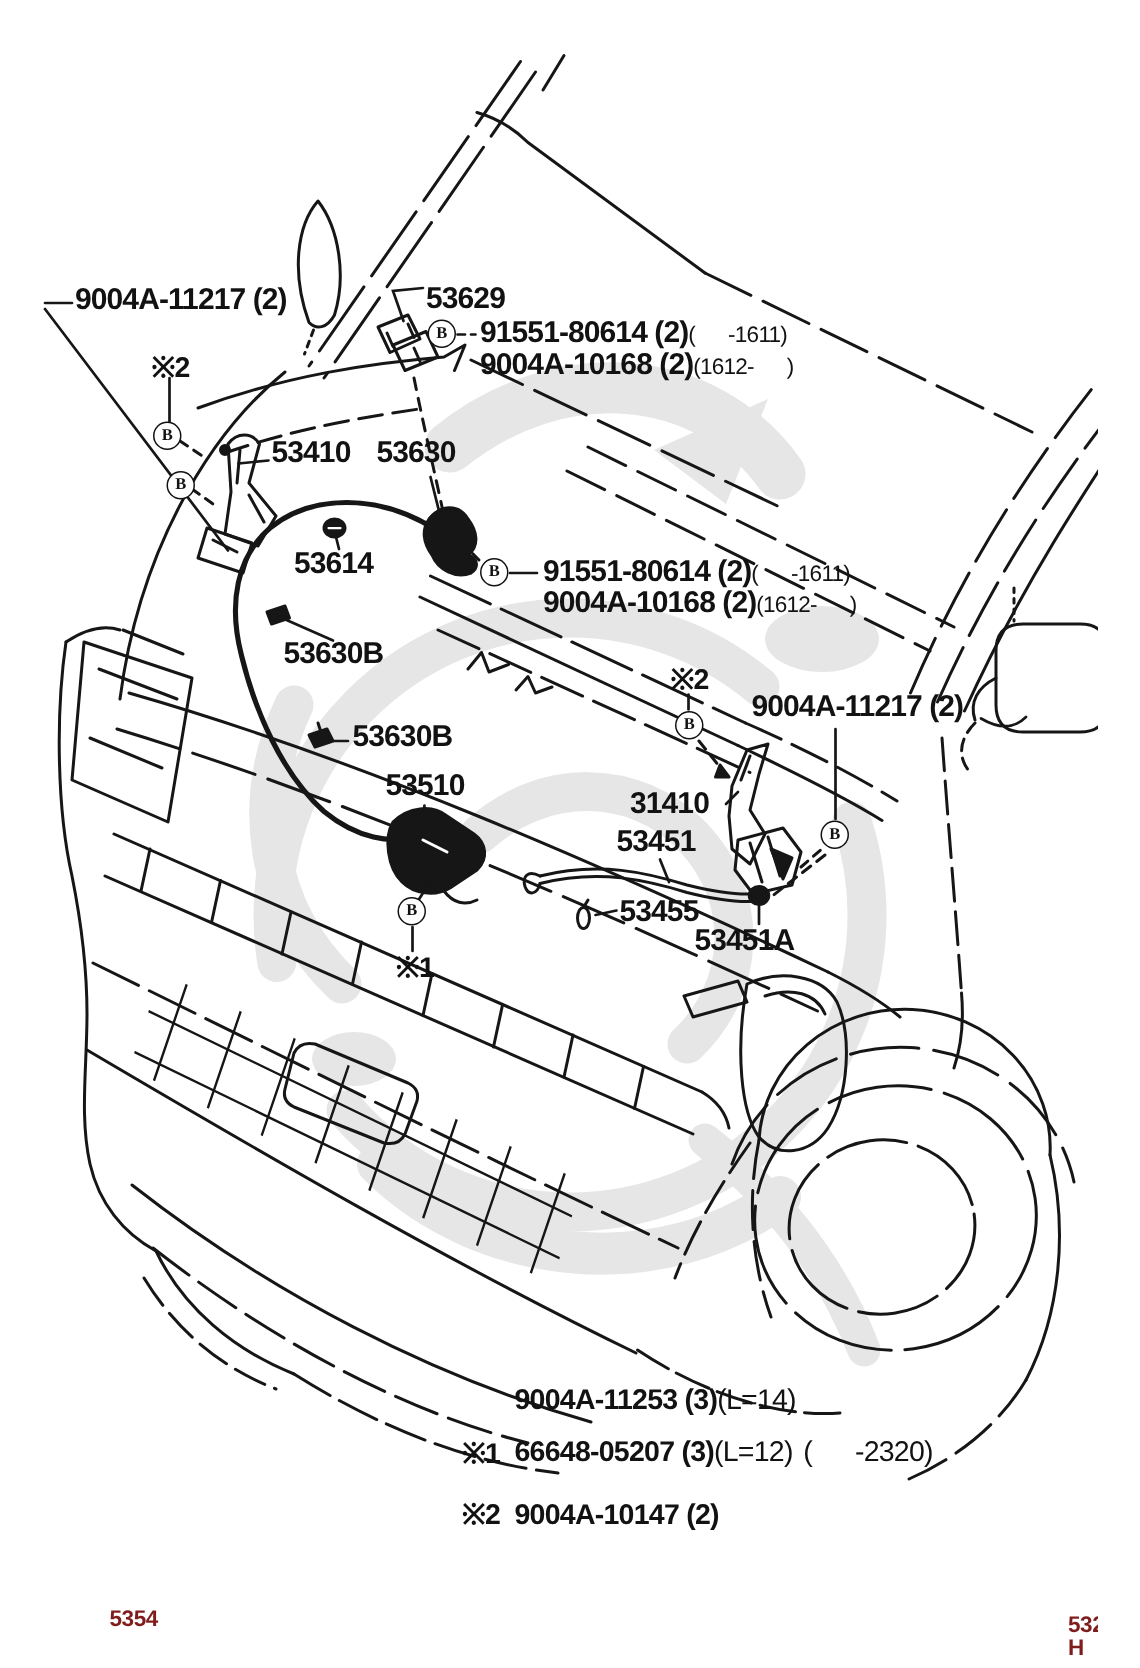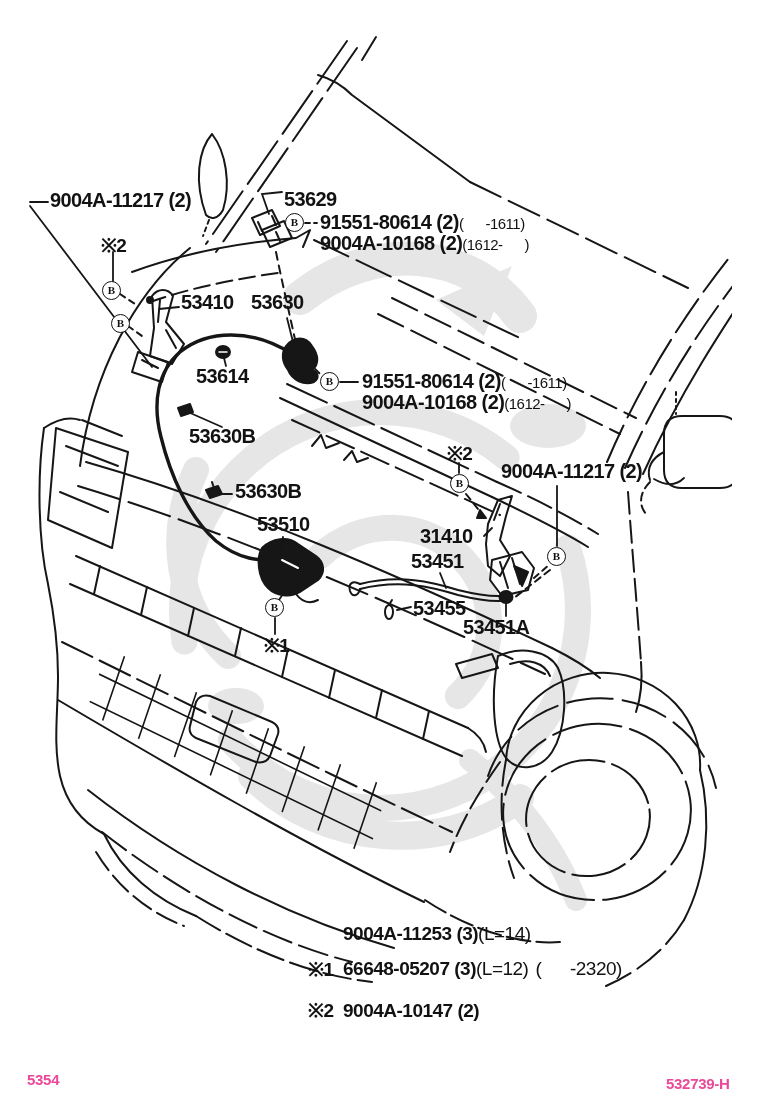--- a/index.html
+++ b/index.html
@@ -8,21 +8,21 @@
   #art{position:absolute;left:0;top:0;}
   .lbl{position:absolute;font:bold 20px/1 "Liberation Sans",sans-serif;color:#121212;
        letter-spacing:-0.6px;white-space:pre;}
   .lbl .rng{font-weight:400;font-size:15px;letter-spacing:-0.5px;}
   .mk{font-size:19px;}
   .bcircle{position:absolute;width:17px;height:17px;border:1.9px solid #121212;border-radius:50%;
            background:#fff;font:bold 11px/17px "Liberation Serif",serif;text-align:center;color:#121212;}
   .note{position:absolute;font:bold 19px/1 "Liberation Sans",sans-serif;color:#121212;
         letter-spacing:-0.5px;white-space:pre;}
   .note .lt{font-weight:400;font-size:19px;}
-  .code{position:absolute;font:bold 15px/1 "Liberation Sans",sans-serif;color:#ec4899;letter-spacing:-0.3px;}
+  .code{position:absolute;font:bold 15px/1 "Liberation Sans",sans-serif;color:#7f1d1d;letter-spacing:-0.3px;margin-left:46px;}
 </style>
 </head>
 <body>
 
 <div id="stage">
 
   <svg id="art" width="760" height="1112" viewBox="0 0 760 1112">
     <defs>
       <clipPath id="meshclip">
           <polygon points="108,648 388,788 368,856 86,712"></polygon>

